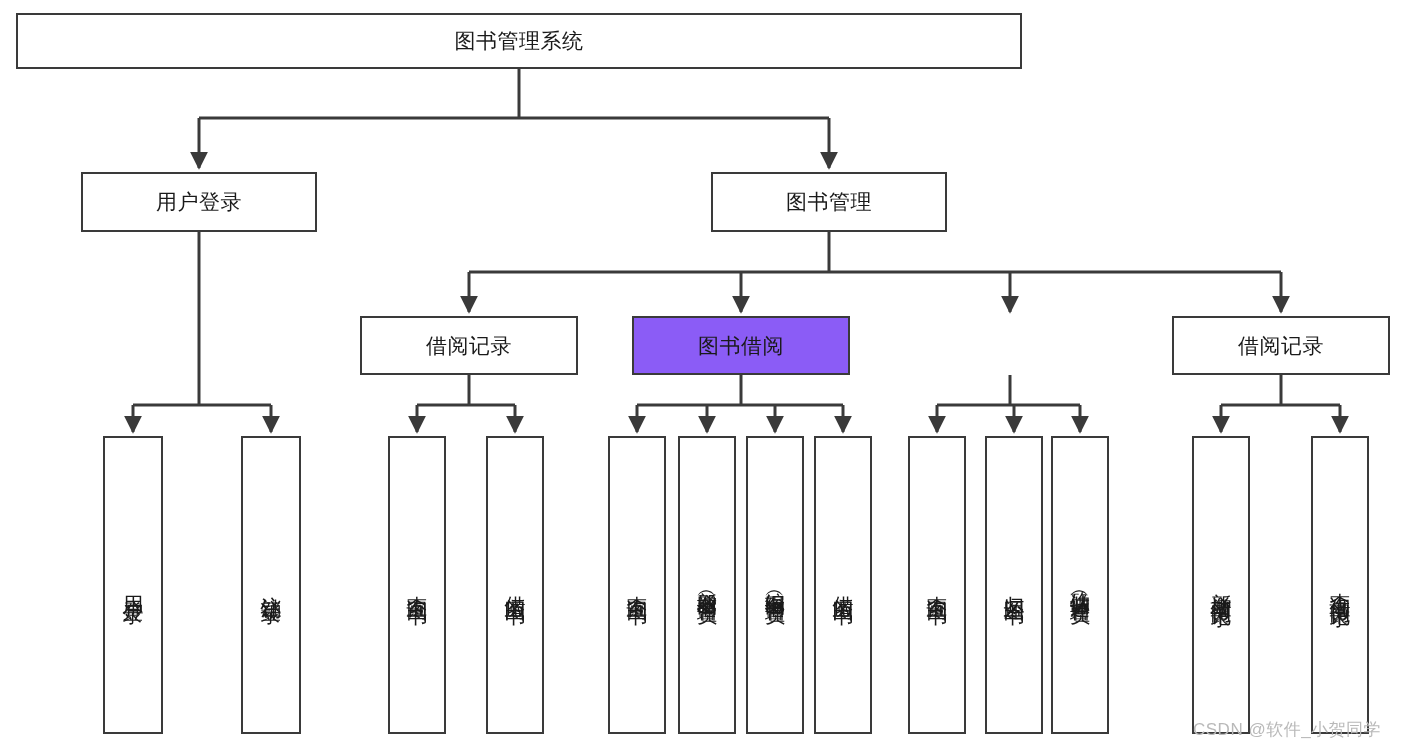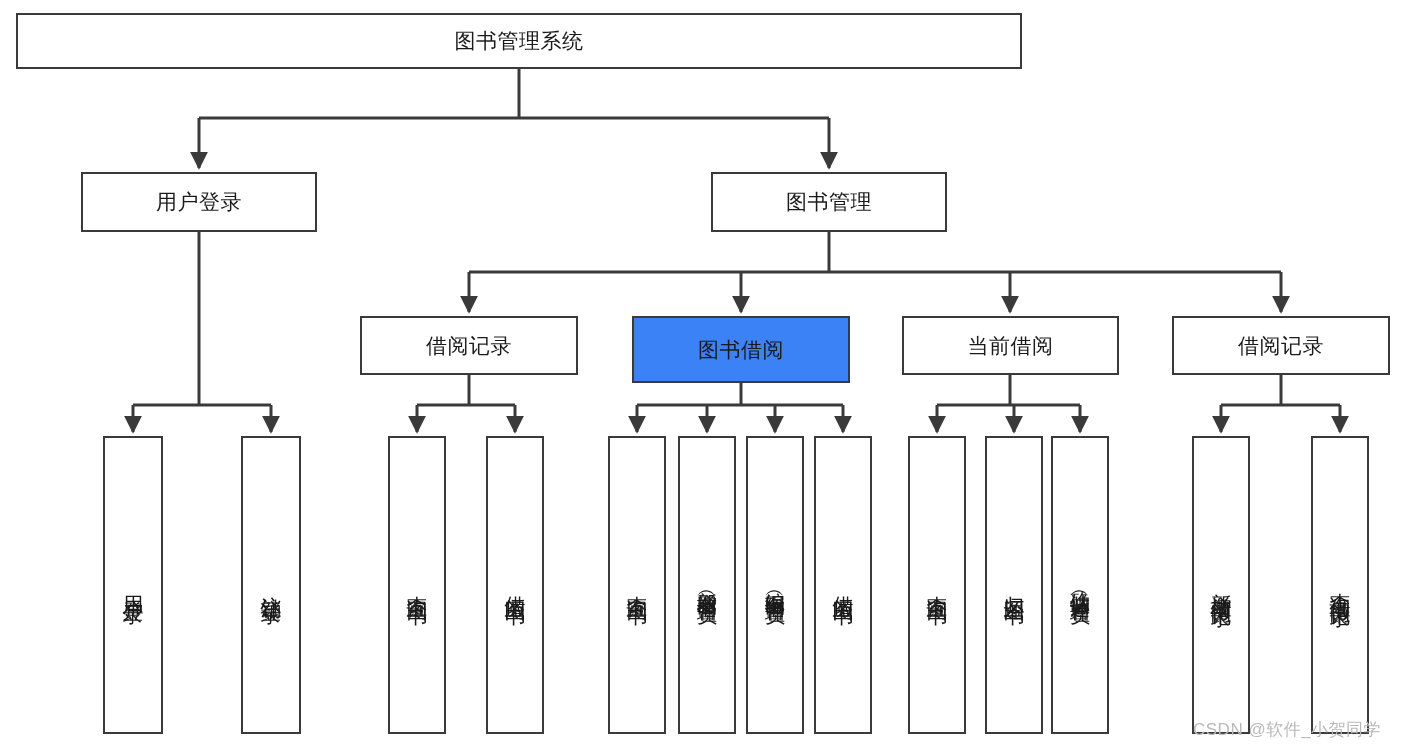--- a/index.html
+++ b/index.html
@@ -132,25 +132,22 @@
   <div class="node horiz" style="left: 81px; top: 172px; width: 236px; height: 60px; border-color: rgb(58, 58, 58); background: rgb(255, 255, 255); color: rgb(26, 26, 26);">
     <span class="label">用户登录</span>
   </div>
   <div class="node horiz" style="left: 711px; top: 172px; width: 236px; height: 60px; border-color: rgb(58, 58, 58); background: rgb(255, 255, 255); color: rgb(26, 26, 26);">
     <span class="label">图书管理</span>
   </div>
 
   <div class="node horiz" style="left: 360px; top: 316px; width: 218px; height: 59px; border-color: rgb(58, 58, 58); background: rgb(255, 255, 255); color: rgb(26, 26, 26);">
     <span class="label">借阅记录</span>
   </div>
-  <div class="node horiz" style="left: 632px; top: 316px; width: 218px; height: 67px; border-color: rgb(58, 58, 58); background: #3b82f6; color: rgb(26, 26, 26);">
+  <div class="node horiz" style="left: 632px; top: 316px; width: 218px; height: 59px; border-color: rgb(58, 58, 58); background: #8b5cf6; color: rgb(26, 26, 26);">
     <span class="label">图书借阅</span>
-  </div>
-  <div class="node horiz" style="left: 902px; top: 316px; width: 217px; height: 59px; border-color: rgb(58, 58, 58); background: rgb(255, 255, 255); color: rgb(26, 26, 26);">
-    <span class="label">当前借阅</span>
   </div>
   <div class="node horiz" style="left: 1172px; top: 316px; width: 218px; height: 59px; border-color: rgb(58, 58, 58); background: rgb(255, 255, 255); color: rgb(26, 26, 26);">
     <span class="label">借阅记录</span>
   </div>
 
   <div class="node vert" style="left: 103px; top: 436px; width: 60px; height: 298px; border-color: rgb(58, 58, 58); background: rgb(255, 255, 255); color: rgb(26, 26, 26);">
     <span class="label">用户登录</span>
   </div>
   <div class="node vert" style="left: 241px; top: 436px; width: 60px; height: 298px; border-color: rgb(58, 58, 58); background: rgb(255, 255, 255); color: rgb(26, 26, 26);">
     <span class="label">注销登录</span>

